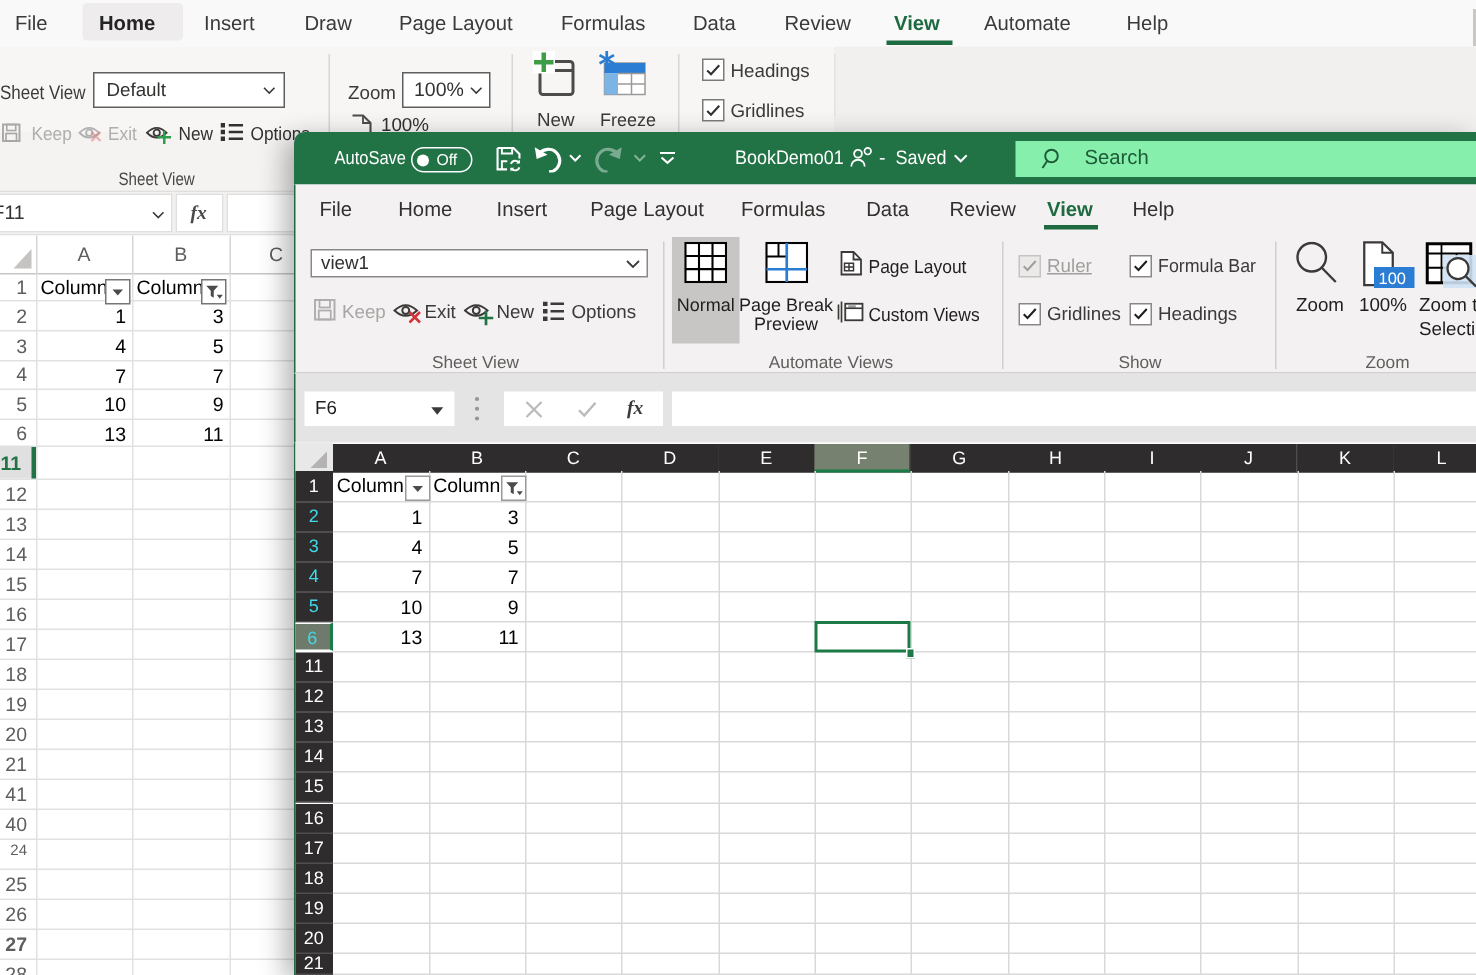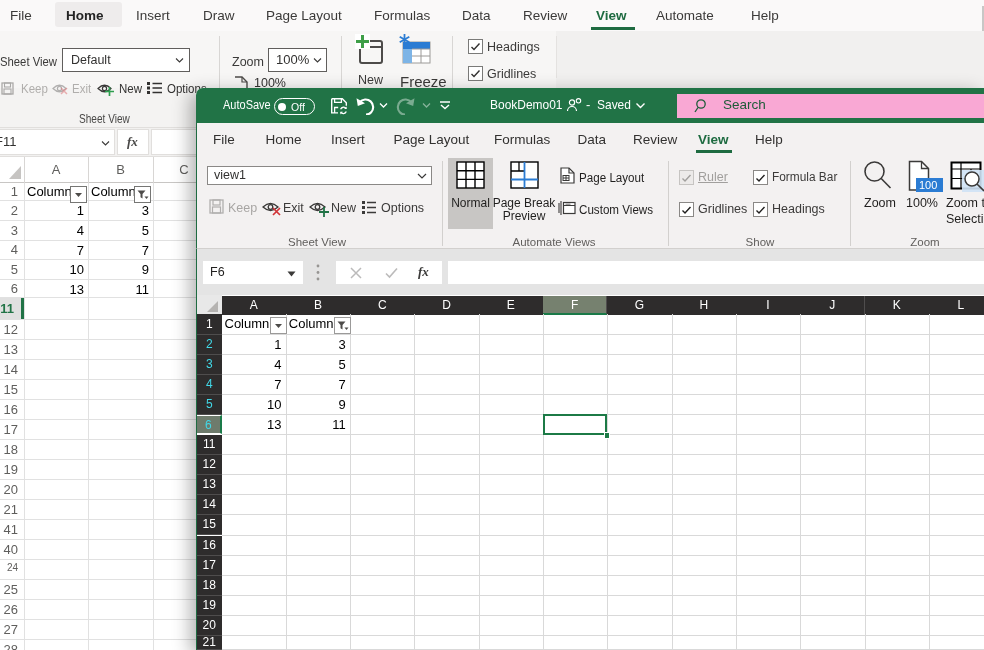--- a/index.html
+++ b/index.html
@@ -91,21 +91,21 @@
     <rect x="4" y="8" width="27" height="7" fill="#2b7cd3"></rect>
     <rect x="4" y="15" width="9" height="7" fill="#7db4e6"></rect>
     <rect x="4" y="22" width="9" height="7" fill="#7db4e6"></rect>
     <path d="M13 15 h18 M13 22 h18 M22 15 v14" stroke="#9c9a98" stroke-width="1"></path>
     <g stroke="#2b7cd3" stroke-width="1.8">
         <path d="M5.5 0 V11"></path>
         <path d="M0.7 2.7 L10.3 8.3"></path>
         <path d="M10.3 2.7 L0.7 8.3"></path>
       </g>
   </svg>
-  <div class="tx" style="left:400px;top:73px;font-size:15px;color:#3b3a39;">Freeze</div>
+  <div class="tx" style="left:400px;top:73px;font-size:12px;color:#3b3a39;">Freeze</div>
   <div class="vdiv" style="left:452px;top:36px;height:56px;"></div>
   <div class="chk" style="left:468px;top:38.5px;">
       <svg width="11" height="11">
         <path d="M1.5 6 L4 8.5 L9.5 2.5" stroke="#323130" stroke-width="1.4" fill="none"></path>
       </svg>
     </div>
   <div class="tx" style="left:487px;top:39.5px;font-size:12.5px;color:#3b3a39;">Headings</div>
   <div class="chk" style="left:468px;top:65.5px;">
       <svg width="11" height="11">
         <path d="M1.5 6 L4 8.5 L9.5 2.5" stroke="#323130" stroke-width="1.4" fill="none"></path>
@@ -265,21 +265,21 @@
       </div>
   <div class="a" style="left:0;top:560px;width:24px;height:20px;">
         <span class="tx" style="right:6px;top:2.0px;font-size:10px;color:#5f5e5c;">24</span>
       </div>
   <div class="a" style="left:0;top:580px;width:24px;height:20px;">
         <span class="tx" style="right:6px;top:2.0px;font-size:13px;color:#5f5e5c;">25</span>
       </div>
   <div class="a" style="left:0;top:600px;width:24px;height:20px;">
         <span class="tx" style="right:6px;top:2.0px;font-size:13px;color:#5f5e5c;">26</span>
       </div>
-  <div class="a" style="left:0;top:620px;width:24px;height:20px;">
+  <div class="a" style="left:0;top:620px;width:24px;height:20px;font-weight:bold;">
         <span class="tx" style="right:6px;top:2.0px;font-size:13px;color:#5f5e5c;">27</span>
       </div>
   <div class="a" style="left:0;top:640px;width:24px;height:20px;">
         <span class="tx" style="right:6px;top:2.0px;font-size:13px;color:#5f5e5c;">28</span>
       </div>
   <div class="a" style="left:24px;top:183px;width:64px;height:18px;overflow:hidden;">
         <span class="tx" style="left:3px;top:1px;font-size:13px;color:#000;">Column1</span>
       </div>
   <div class="a" style="left:88px;top:183px;width:65px;height:18px;overflow:hidden;">
         <span class="tx" style="left:3px;top:1px;font-size:13px;color:#000;">Column2</span>
@@ -342,21 +342,21 @@
     <svg class="a" style="left:370px;top:10px;" width="16" height="15">
       <circle cx="6" cy="4.5" r="2.6" fill="none" stroke="#fff" stroke-width="1.2"></circle>
       <path d="M1.5 13 a4.5 4.5 0 0 1 9 0" fill="none" stroke="#fff" stroke-width="1.2"></path>
       <circle cx="12.5" cy="2.8" r="2.2" fill="none" stroke="#fff" stroke-width="1.1"></circle>
     </svg>
     <span class="tx" style="left:390px;top:6px;font-size:13px;line-height:22px;">-</span>
     <span class="tx" style="left:401px;top:6px;font-size:13px;line-height:22px;transform:scaleX(0.92);transform-origin:left;">Saved</span>
     <svg class="a" style="left:440px;top:15px;" width="9" height="6">
           <path d="M0.5 0.5 L4.5 4.5 L8.5 0.5" stroke="#fff" stroke-width="1.4" fill="none"></path>
         </svg>
-    <div class="a" style="left:481px;top:6px;width:307px;height:23.5px;background:#f9a8d4;">
+    <div class="a" style="left:481px;top:6px;width:307px;height:23.5px;background:#86efac;">
       <svg class="a" style="left:17px;top:4px;" width="16" height="16">
         <circle cx="7" cy="6" r="4.2" fill="none" stroke="#1d5b38" stroke-width="1.3"></circle>
         <path d="M4 9.5 L1 14" stroke="#1d5b38" stroke-width="1.3"></path>
       </svg>
       <span class="tx" style="left:46px;top:3px;font-size:13.5px;color:#1d5b38;">Search</span>
     </div>
 </div>
     <div id="wmenu">
 <div class="mitem" style="left:16px;">File</div>
 <div class="mitem" style="left:68.5px;">Home</div>

